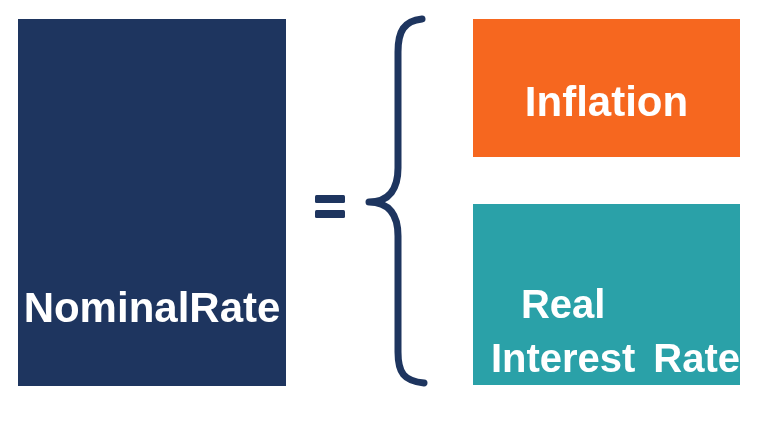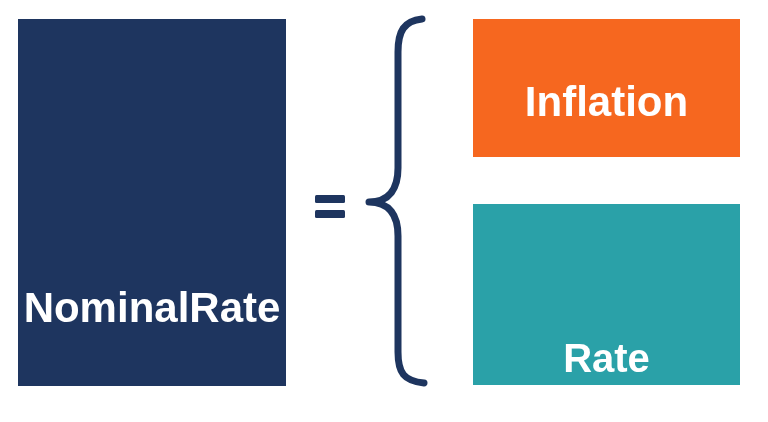--- a/index.html
+++ b/index.html
@@ -116,16 +116,17 @@
              C 390 202, 398 216, 398 236
              L 398 352
              C 398 373, 404 381, 424 383" fill="none" stroke-width="7" stroke-linecap="round" stroke-linejoin="round" stroke="#1E355F"></path>
   </svg>
 
   <div class="box orange-box" style="background-color: rgb(246, 103, 31);">
     <div class="line">Inflation</div>
   </div>
 
   <div class="box teal-box" style="background-color: rgb(42, 161, 168);">
+    <div class="line">Real Interest</div>
     <div class="line">Rate</div>
   </div>
 
 </div>
 
 </body></html>

